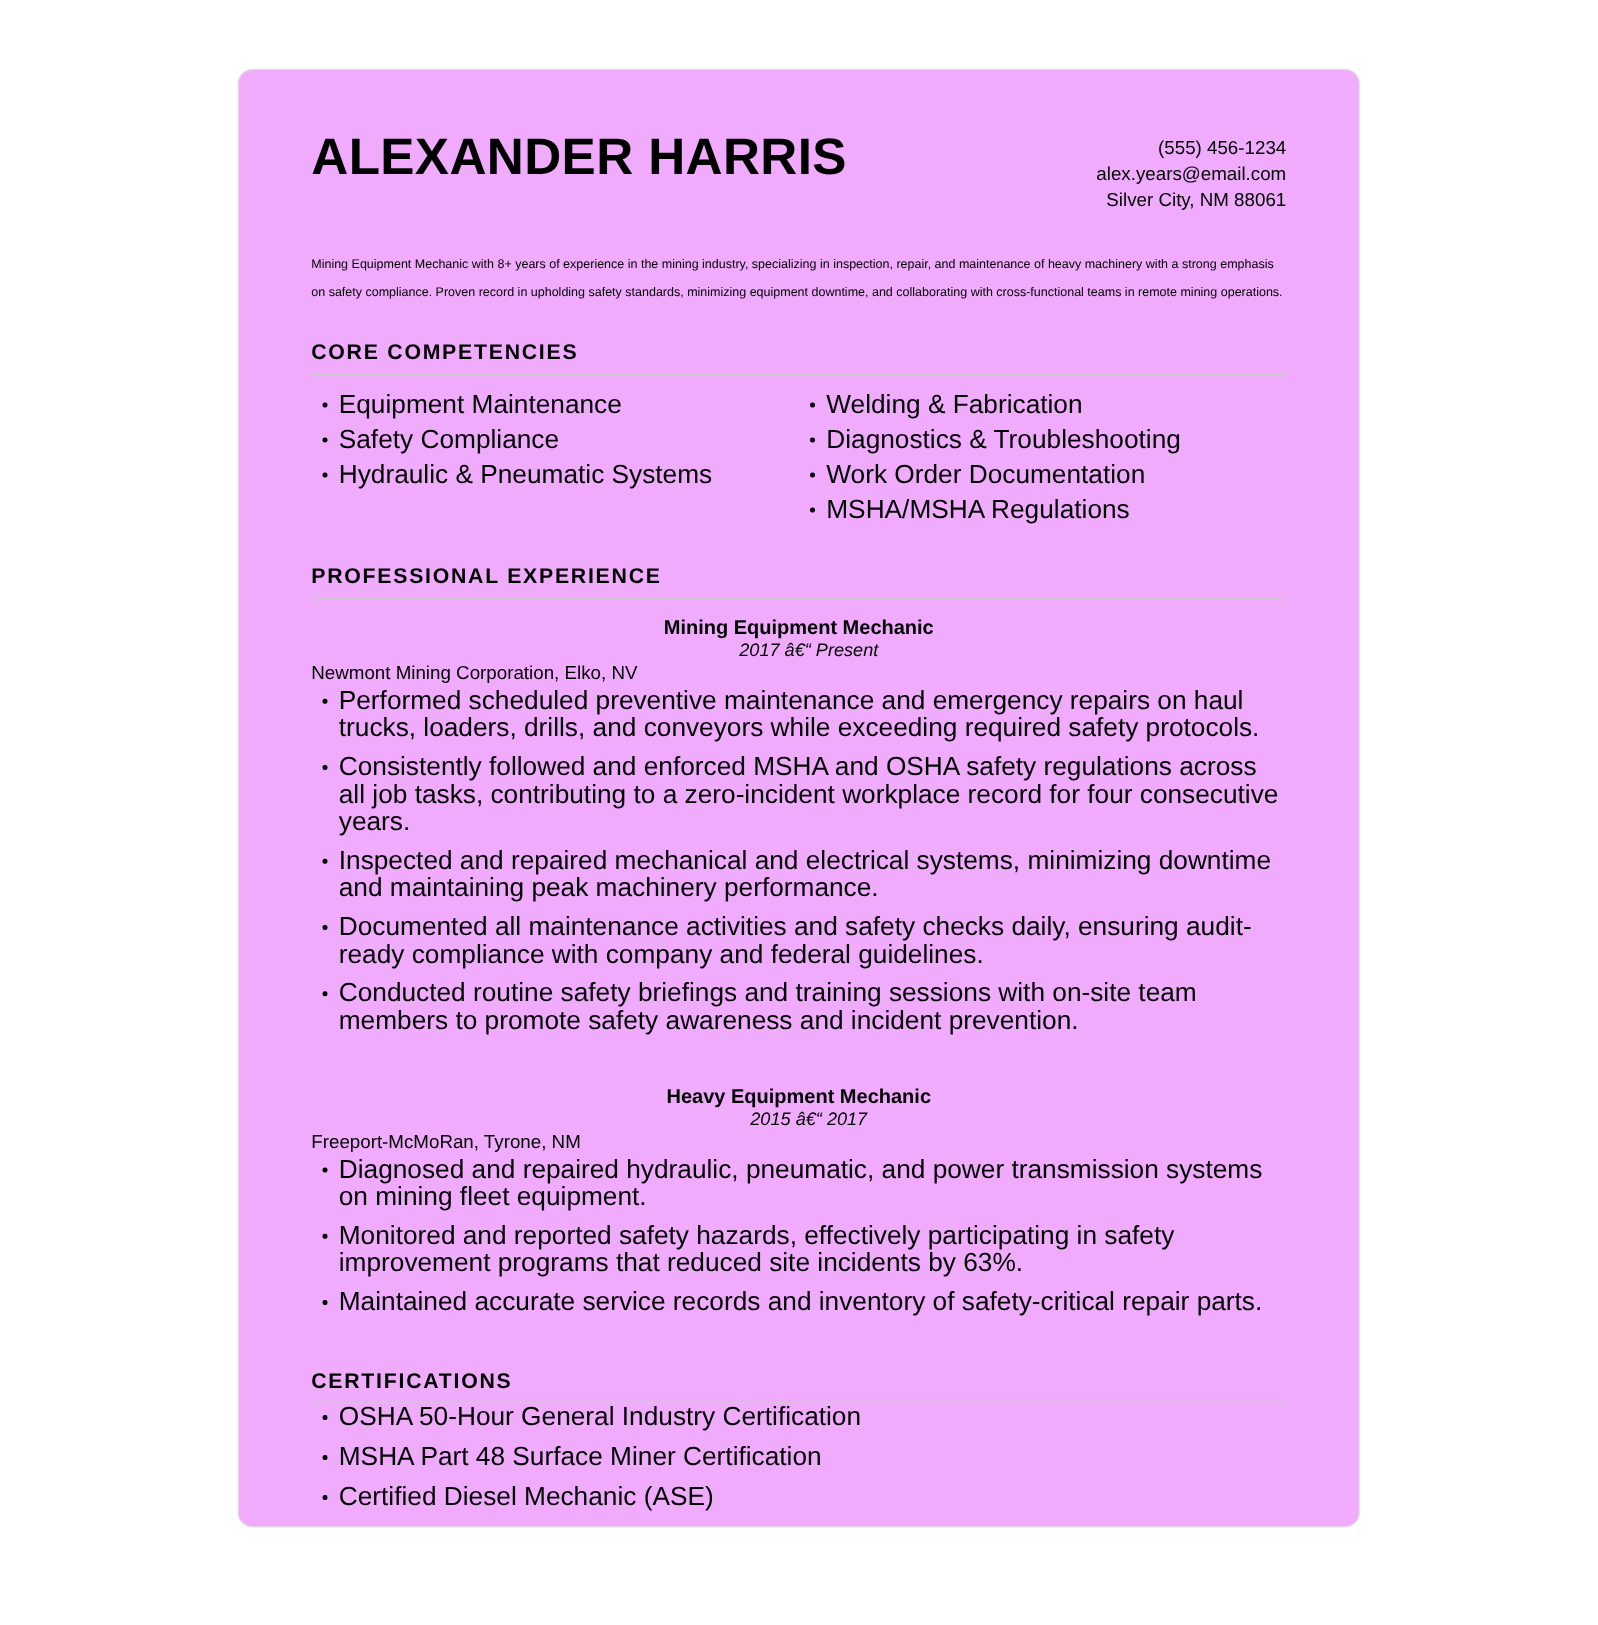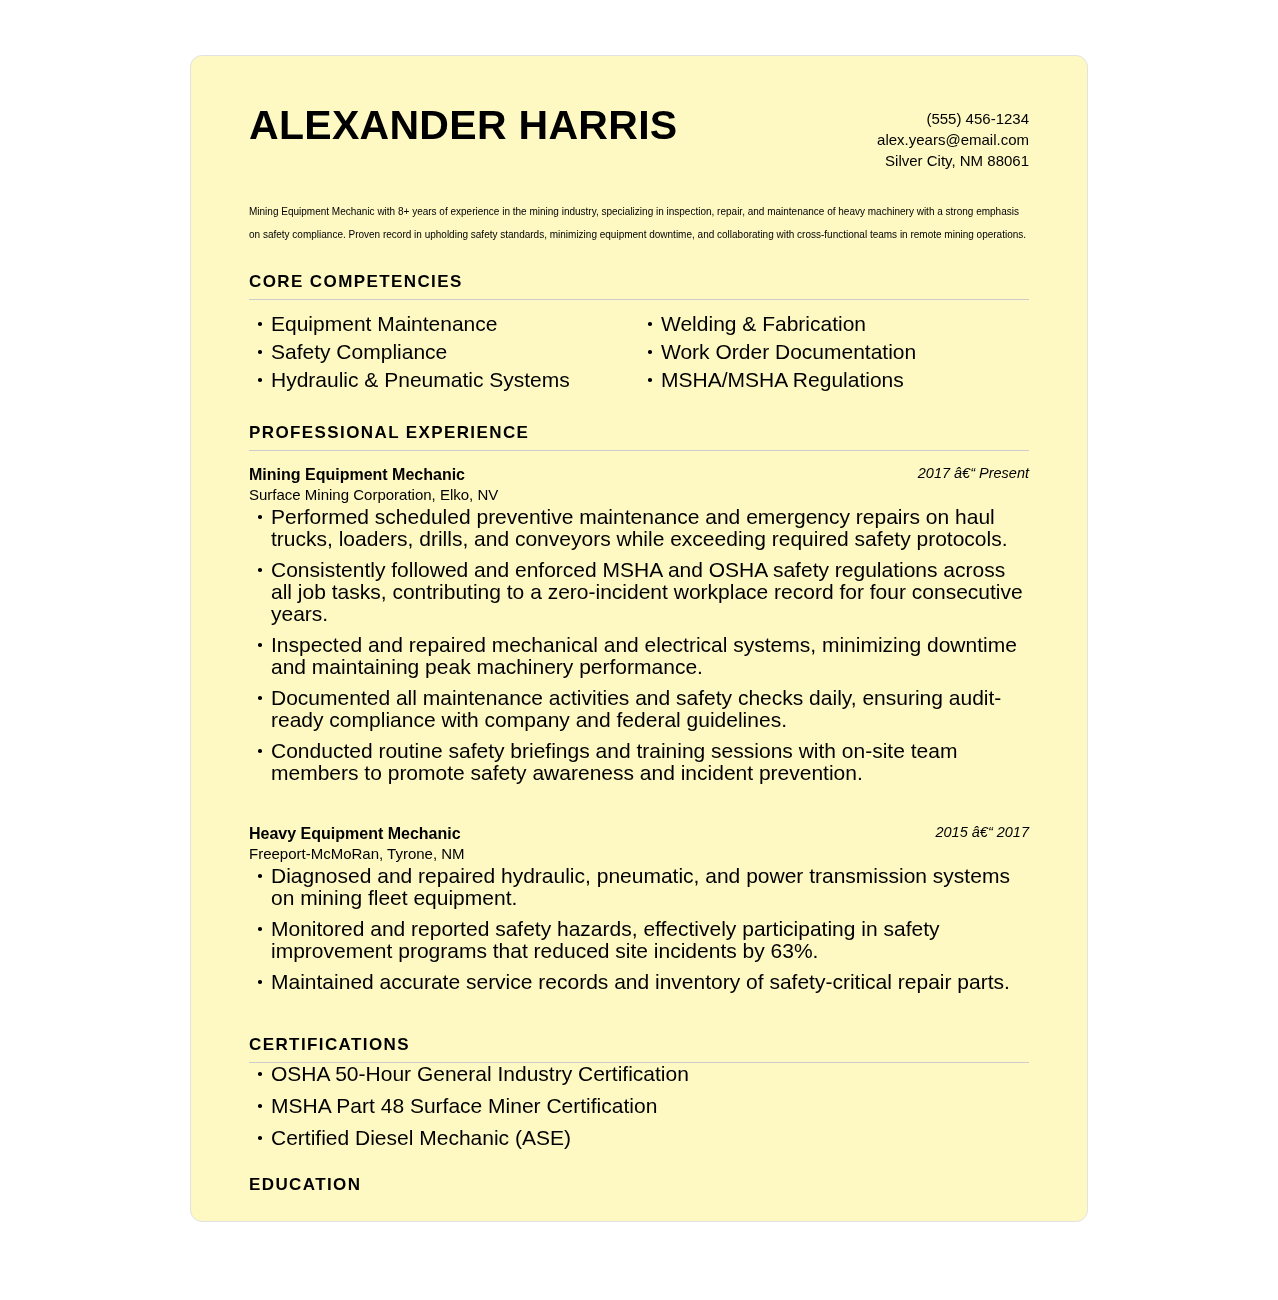--- a/index.html
+++ b/index.html
@@ -14,21 +14,21 @@
     font-family: "Liberation Sans", sans-serif;
     color: #000000;
     -webkit-font-smoothing: antialiased;
   }
   .page {
     position: absolute;
     left: 190px;
     top: 55px;
     width: 898px;
     height: 1167px;
-    background: #fef9c3;
+    background: #f0abfc;
     border: 1px solid #e2e2e2;
     border-radius: 12px;
     box-sizing: border-box;
     overflow: hidden;
   }
   .inner {
     padding: 48px 58px 0 58px;
   }
 
   
@@ -103,22 +103,23 @@
     display: flex;
     margin-top: 13px;
   }
   .comp-col { width: 50%; }
   .comp-col li { margin-bottom: 6px; }
 
   
   .job { margin-top: 14px; }
   .job-head {
     display: flex;
-    align-items: flex-start;
+    align-items: center;
     justify-content: space-between;
+    flex-direction: column;
   }
   .job-title {
     font-size: 16px;
     font-weight: bold;
     line-height: 20px;
   }
   .job-dates {
     font-size: 14.5px;
     font-style: italic;
     white-space: nowrap;
@@ -160,36 +161,37 @@
       <div class="section-title">CORE COMPETENCIES</div>
       <div class="rule"></div>
       <div class="comp-wrap">
         <ul class="bullets comp-col">
           <li>Equipment Maintenance</li>
           <li>Safety Compliance</li>
           <li>Hydraulic &amp; Pneumatic Systems</li>
         </ul>
         <ul class="bullets comp-col">
           <li>Welding &amp; Fabrication</li>
+          <li>Diagnostics &amp; Troubleshooting</li>
           <li>Work Order Documentation</li>
           <li>MSHA/MSHA Regulations</li>
         </ul>
       </div>
     </div>
 
     <div class="section">
       <div class="section-title">PROFESSIONAL EXPERIENCE</div>
       <div class="rule"></div>
 
       <div class="job">
         <div class="job-head">
           <div class="job-title">Mining Equipment Mechanic</div>
           <div class="job-dates">2017 â€“ Present</div>
         </div>
-        <div class="job-company">Surface Mining Corporation, Elko, NV</div>
+        <div class="job-company">Newmont Mining Corporation, Elko, NV</div>
         <ul class="bullets">
           <li>Performed scheduled preventive maintenance and emergency repairs on haul trucks, loaders, drills, and conveyors while exceeding required safety protocols.</li>
           <li>Consistently followed and enforced MSHA and OSHA safety regulations across all job tasks, contributing to a zero-incident workplace record for four consecutive years.</li>
           <li>Inspected and repaired mechanical and electrical systems, minimizing downtime and maintaining peak machinery performance.</li>
           <li>Documented all maintenance activities and safety checks daily, ensuring audit-ready compliance with company and federal guidelines.</li>
           <li>Conducted routine safety briefings and training sessions with on-site team members to promote safety awareness and incident prevention.</li>
         </ul>
       </div>
 
       <div class="exp-gap"></div>

